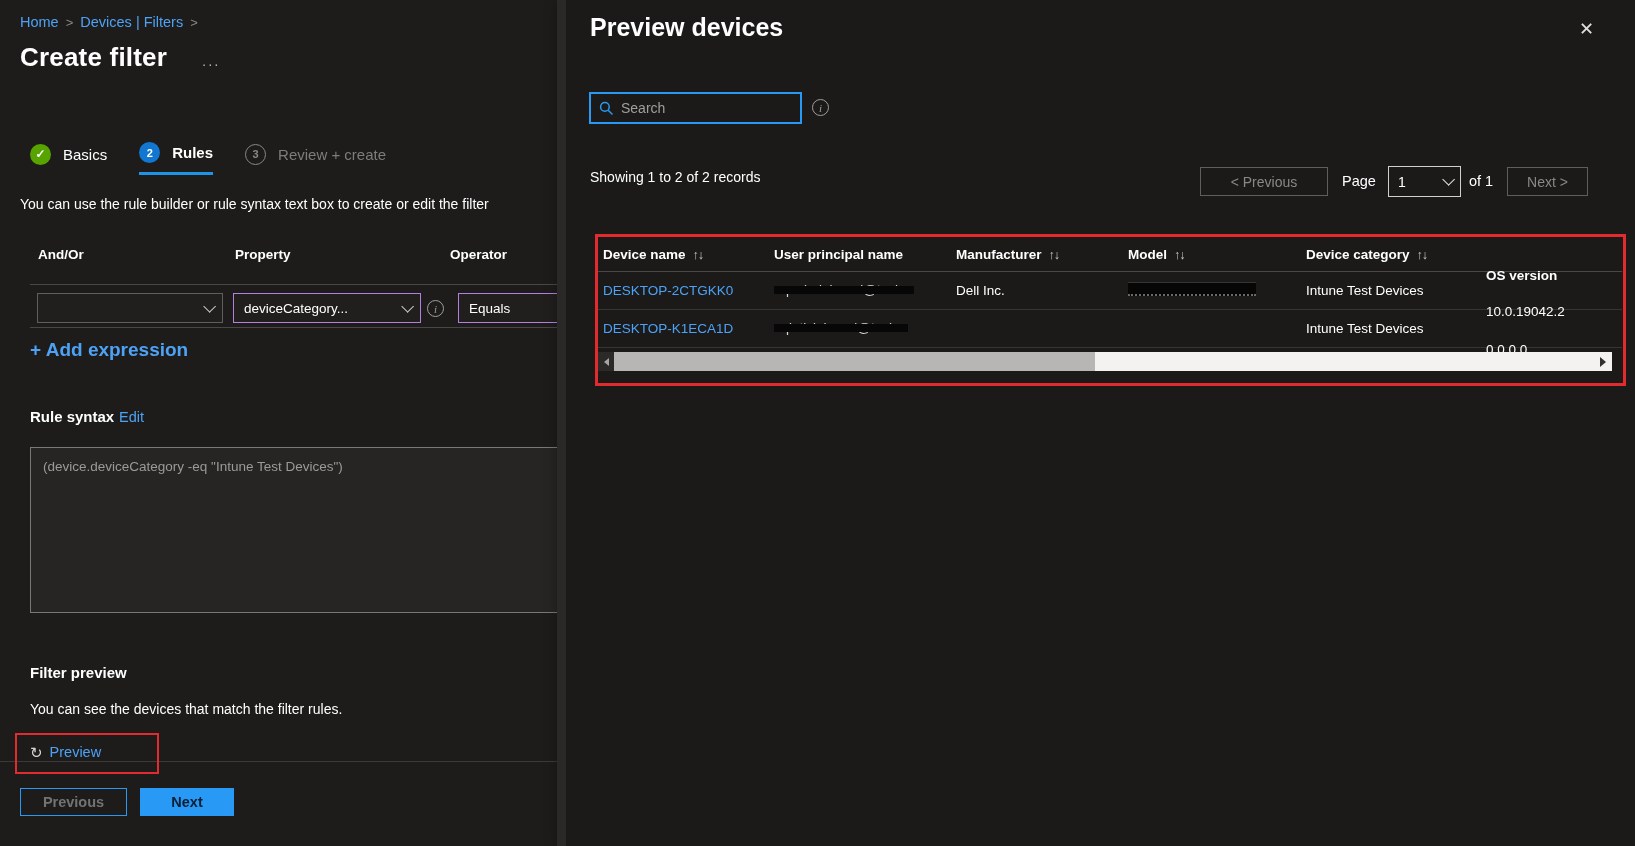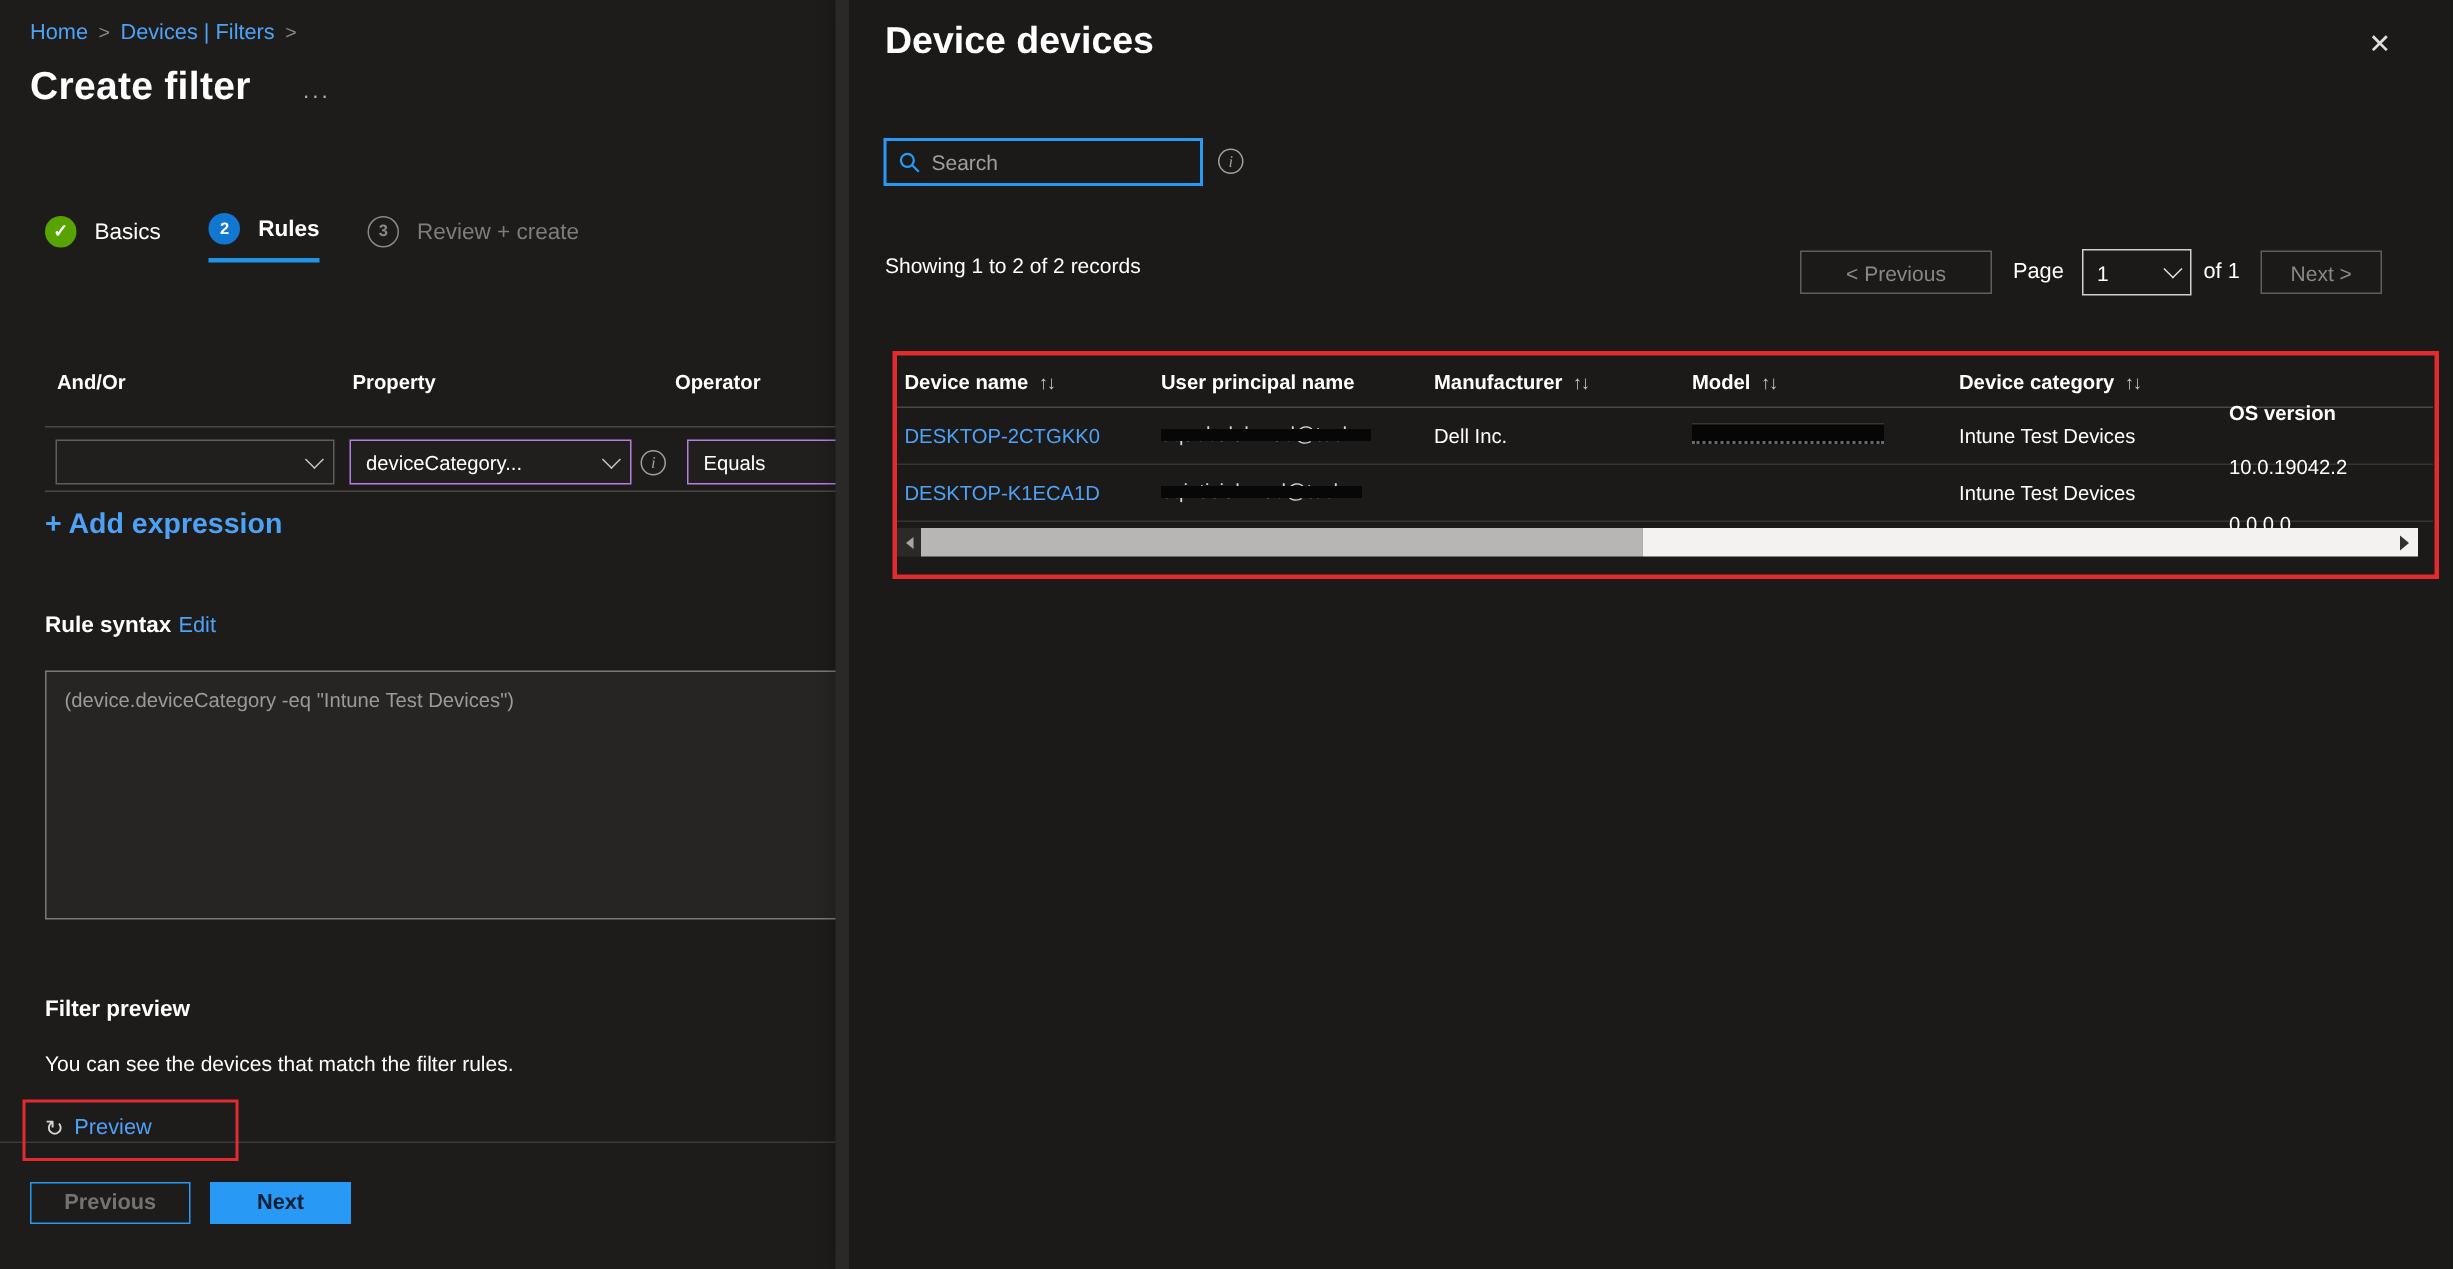--- a/index.html
+++ b/index.html
@@ -135,20 +135,21 @@
     <div class="tab active">
       <span class="circ current">2</span>
       <span class="tab-label">Rules</span>
     </div>
     <div class="tab disabled">
       <span class="circ todo">3</span>
       <span class="tab-label">Review + create</span>
     </div>
   </div>
 
+  <div class="rules-desc">You can use the rule builder or rule syntax text box to create or edit the filter</div>
 
   <div class="col-label" style="left:38px;">And/Or</div>
   <div class="col-label" style="left:235px;">Property</div>
   <div class="col-label" style="left:450px;">Operator</div>
 
   <div class="hline" style="left:30px; top:284px; width:536px;"></div>
 
   <div class="dd" style="left:37px; width:186px;">
     <span></span>
     <span class="chev"></span>
@@ -181,21 +182,21 @@
 
   <div class="footer-line"></div>
   <div class="btn btn-prev">Previous</div>
   <div class="btn btn-next">Next</div>
 
   <div class="scroll-strip"></div>
 </div>
 
 <div class="right-panel"></div>
 
-<div class="panel-title">Device devices</div>
+<div class="panel-title">Preview devices</div>
 <div class="close-x">✕</div>
 
 <div class="search-box">
   <svg width="15" height="15" viewBox="0 0 16 16">
     <circle cx="6.3" cy="6.3" r="4.6" fill="none" stroke="#2899f5" stroke-width="1.6"></circle>
     <line x1="9.8" y1="9.8" x2="14.4" y2="14.4" stroke="#2899f5" stroke-width="1.6"></line>
   </svg>
   <input type="text" placeholder="Search" style="">
 </div>
 <div class="info-circ rp-info">i</div>

